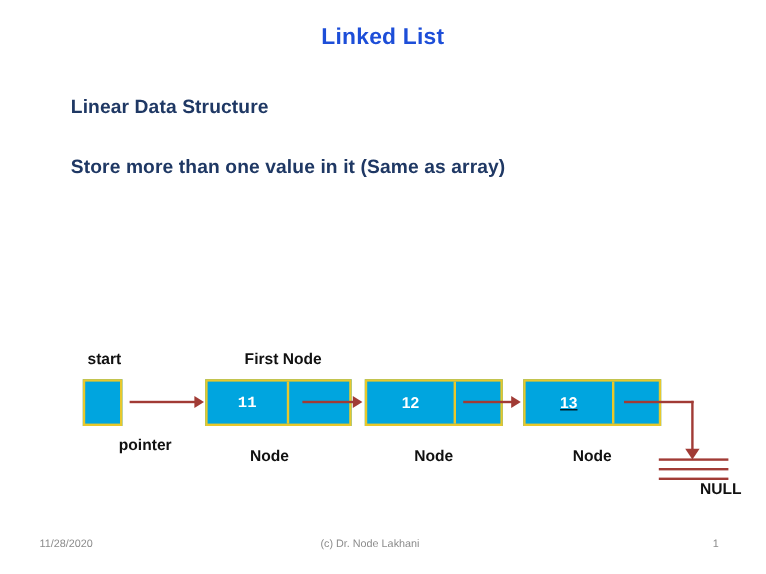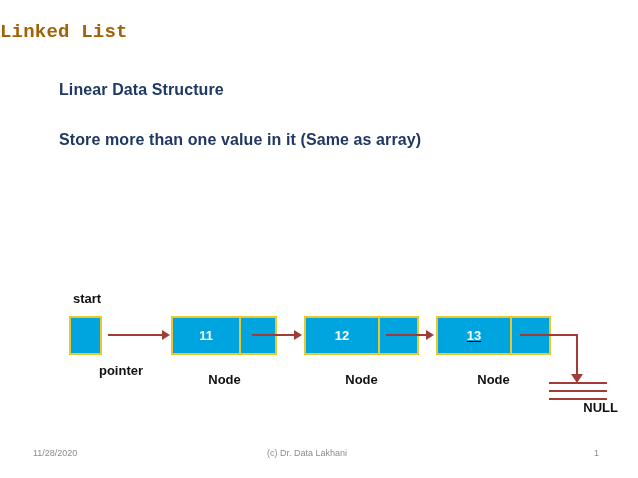--- a/index.html
+++ b/index.html
@@ -17,25 +17,25 @@
     background: #ffffff;
     overflow: hidden;
   }
 
   
   #slide-title {
     position: absolute;
     left: 0;
     top: 21px;
     width: 638px;
+    text-align: center;
     font-size: 19px;
     font-weight: bold;
-    color: #a16207;
+    color: #1d4ed8;
     letter-spacing: 0.2px;
-    font-family: Liberation Mono, monospace;
   }
 
   
   .body-line {
     position: absolute;
     left: 59px;
     font-size: 16px;
     font-weight: bold;
     color: #1F3864;
     white-space: nowrap;
@@ -110,21 +110,21 @@
   
   .node {
     position: absolute;
     top: 316px;
     height: 39px;
     box-sizing: border-box;
     border: 2px solid #E8C82B;
     background: #00A5DF;
     display: flex;
   }
-  #node-1 { left: 167px; width: 106px; }
+  #node-1 { left: 167px; width: 122px; font-family: Liberation Mono, monospace; }
   #node-2 { left: 300px; width: 115px; }
   #node-3 { left: 432px; width: 115px; text-decoration: underline; }
 
   .node .data-cell {
     flex: 0 0 auto;
     display: flex;
     align-items: center;
     justify-content: center;
     border-right: 2px solid #E8C82B;
     color: #ffffff;
@@ -215,20 +215,21 @@
 <div id="slide">
 
   <div id="slide-title">Linked List</div>
 
   <div class="body-line" id="body-line-1">Linear Data Structure</div>
   <div class="body-line" id="body-line-2">Store more than one value in it (Same as array)</div>
 
   <div id="diagram">
 
     <div class="top-label" id="label-start">start</div>
+    <div class="top-label" id="label-first-node">First Node</div>
 
     <div class="cell" id="start-box"></div>
 
     <div class="arrow-line" id="arrow-1-line"></div>
     <div class="arrow-head" id="arrow-1-head"></div>
 
     <div class="node" id="node-1">
       <div class="data-cell">11</div>
       <div class="ptr-cell"></div>
     </div>
@@ -260,17 +261,17 @@
 
     <div class="bottom-label" id="label-pointer">pointer</div>
     <div class="bottom-label" id="label-node-1">Node</div>
     <div class="bottom-label" id="label-node-2">Node</div>
     <div class="bottom-label" id="label-node-3">Node</div>
 
   </div>
 
   <div id="footer">
     <div class="footer-text" id="footer-date">11/28/2020</div>
-    <div class="footer-text" id="footer-center">(c) Dr. Data Lakhani</div>
+    <div class="footer-text" id="footer-center">(c) Dr. Node Lakhani</div>
     <div class="footer-text" id="footer-page">1</div>
   </div>
 
 </div>
 
 </body></html>

